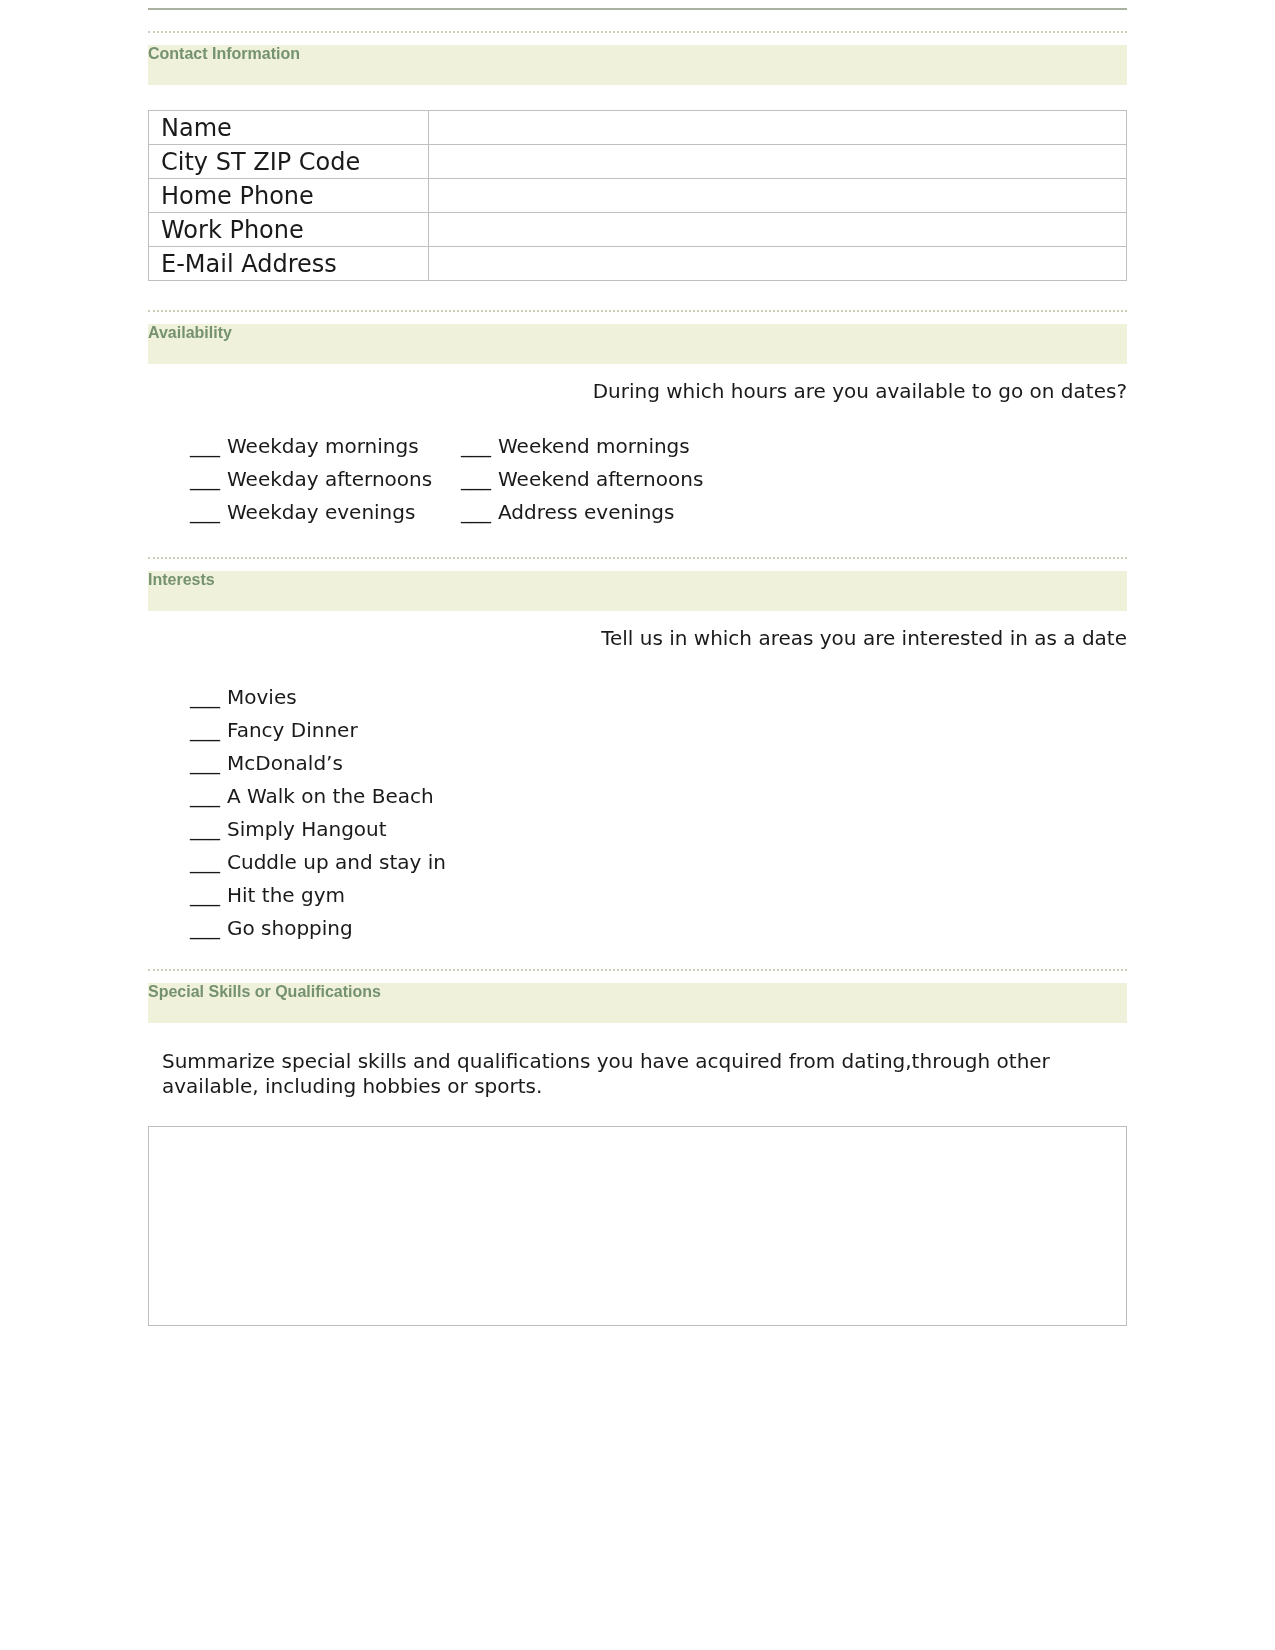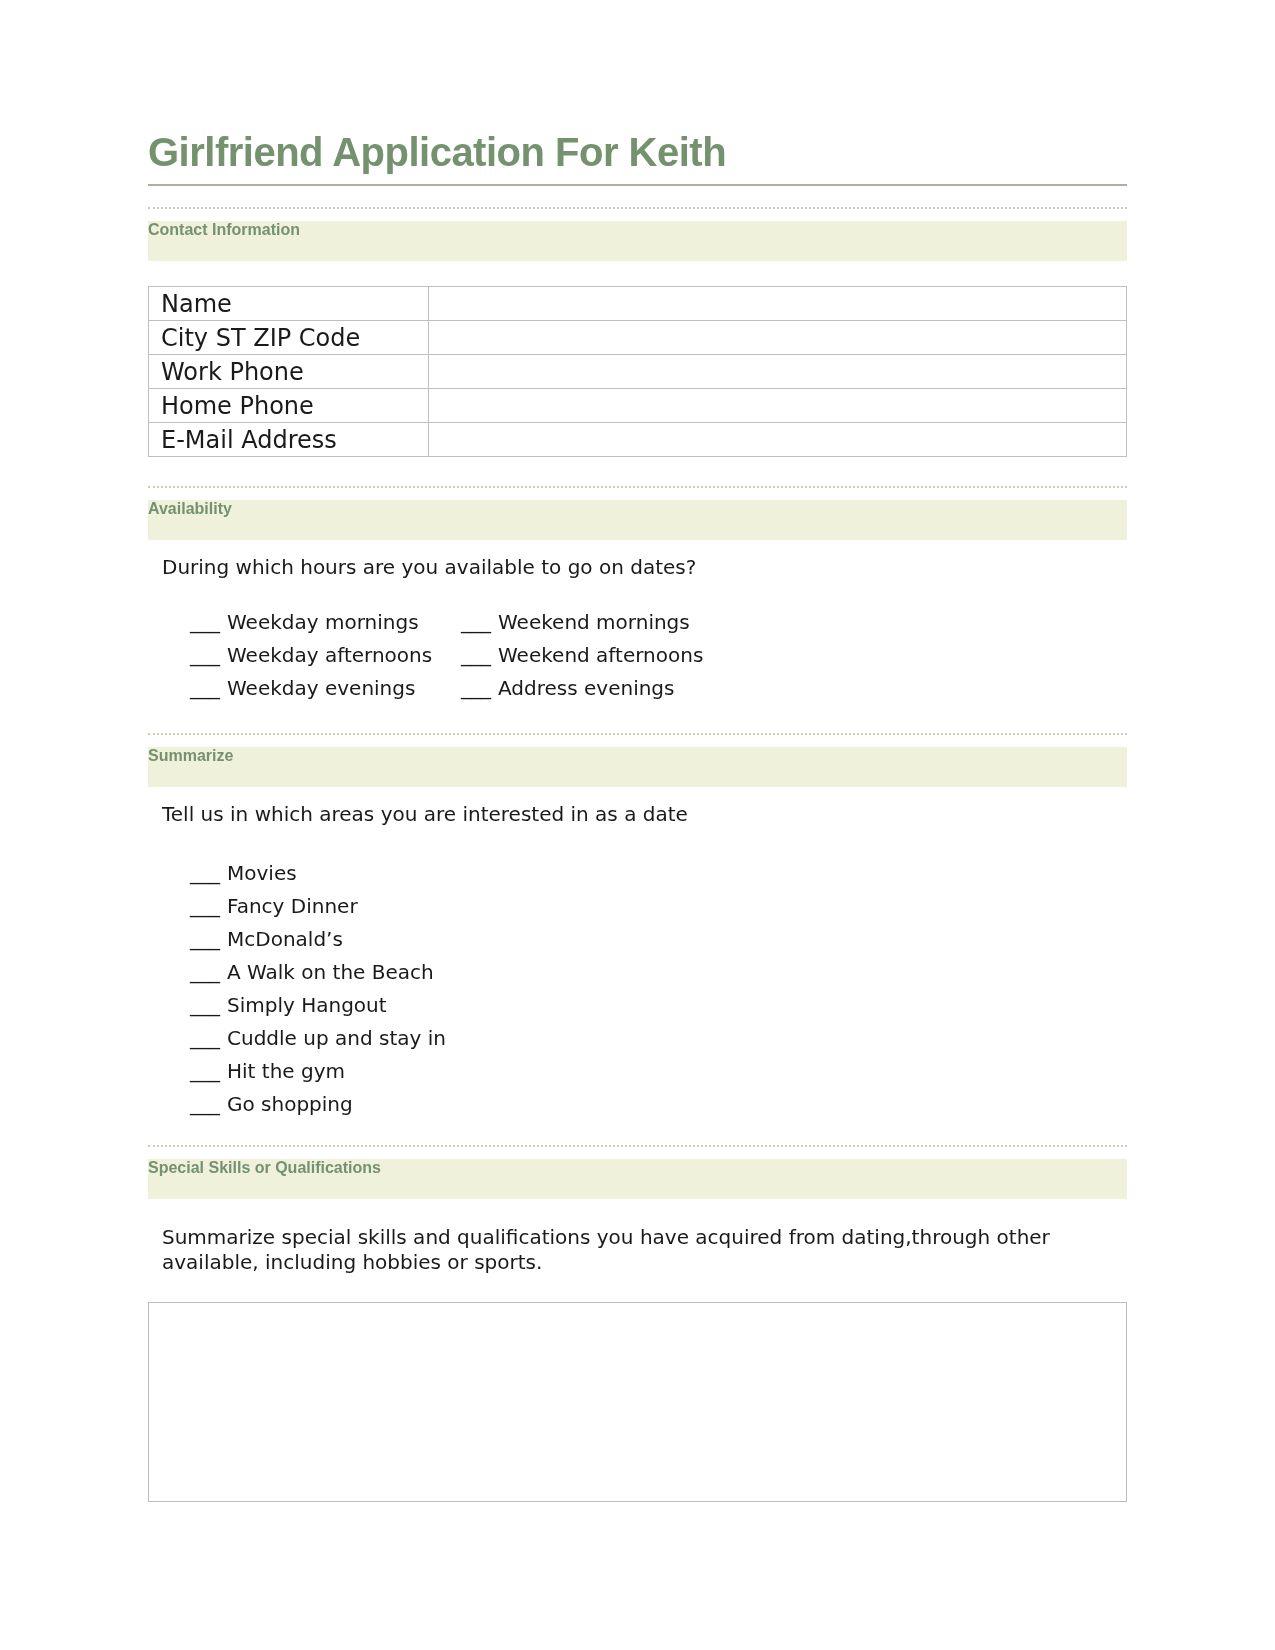--- a/index.html
+++ b/index.html
@@ -65,21 +65,21 @@
     font-size:24px;
     padding:0 0 0 12px;
     vertical-align:middle;
   }
   td.label-cell{width:280px;}
   td.value-cell{width:auto;}
   
   .body-text{
     margin-top:14px;
     padding-left:14px;
-    font-size:20px;line-height:26px;
+    font-size:20px;line-height:26px;text-align:right;
   }
   
   .avail-list{
     margin-top:26px;
     padding-left:14px;
     font-size:20px;
   }
   .avail-row{display:flex;line-height:33px;}
   .avail-cell{display:flex;align-items:baseline;}
   .avail-cell.col1{width:271px;}
@@ -108,44 +108,43 @@
     width:100%;height:200px;
     border:1px solid var(--box_border);
     background:#ffffff;
   }
 </style>
 </head>
 <body>
 
 <div class="page">
 
-  <div class="doc-title">Girlfriend Application For Keith</div>
   <div class="title-rule"></div>
 
   <div class="dotted-divider rule-contact"></div>
   <div class="section-band">
     <span>Contact Information</span>
   </div>
 
   <table class="contact">
     <tbody>
         <tr>
       <td class="label-cell">Name</td>
       <td class="value-cell"></td>
     </tr>
     <tr>
       <td class="label-cell">City ST ZIP Code</td>
       <td class="value-cell"></td>
     </tr>
     <tr>
+      <td class="label-cell">Home Phone</td>
+      <td class="value-cell"></td>
+    </tr>
+    <tr>
       <td class="label-cell">Work Phone</td>
-      <td class="value-cell"></td>
-    </tr>
-    <tr>
-      <td class="label-cell">Home Phone</td>
       <td class="value-cell"></td>
     </tr>
     <tr>
       <td class="label-cell">E-Mail Address</td>
       <td class="value-cell"></td>
     </tr>
   </tbody>
     </table>
 
   <div class="dotted-divider rule-availability"></div>
@@ -183,21 +182,21 @@
       </span>
       <span class="avail-cell">
         <span class="blank">___</span>
         <span>Address evenings</span>
       </span>
     </div>
   </div>
 
   <div class="dotted-divider rule-interests"></div>
   <div class="section-band">
-    <span>Summarize</span>
+    <span>Interests</span>
   </div>
 
   <div class="body-text">Tell us in which areas you are interested in as a date</div>
 
   <div class="interest-list">
     <div class="interest-row">
       <span class="blank">___</span>
       <span>Movies</span>
     </div>
     <div class="interest-row">

